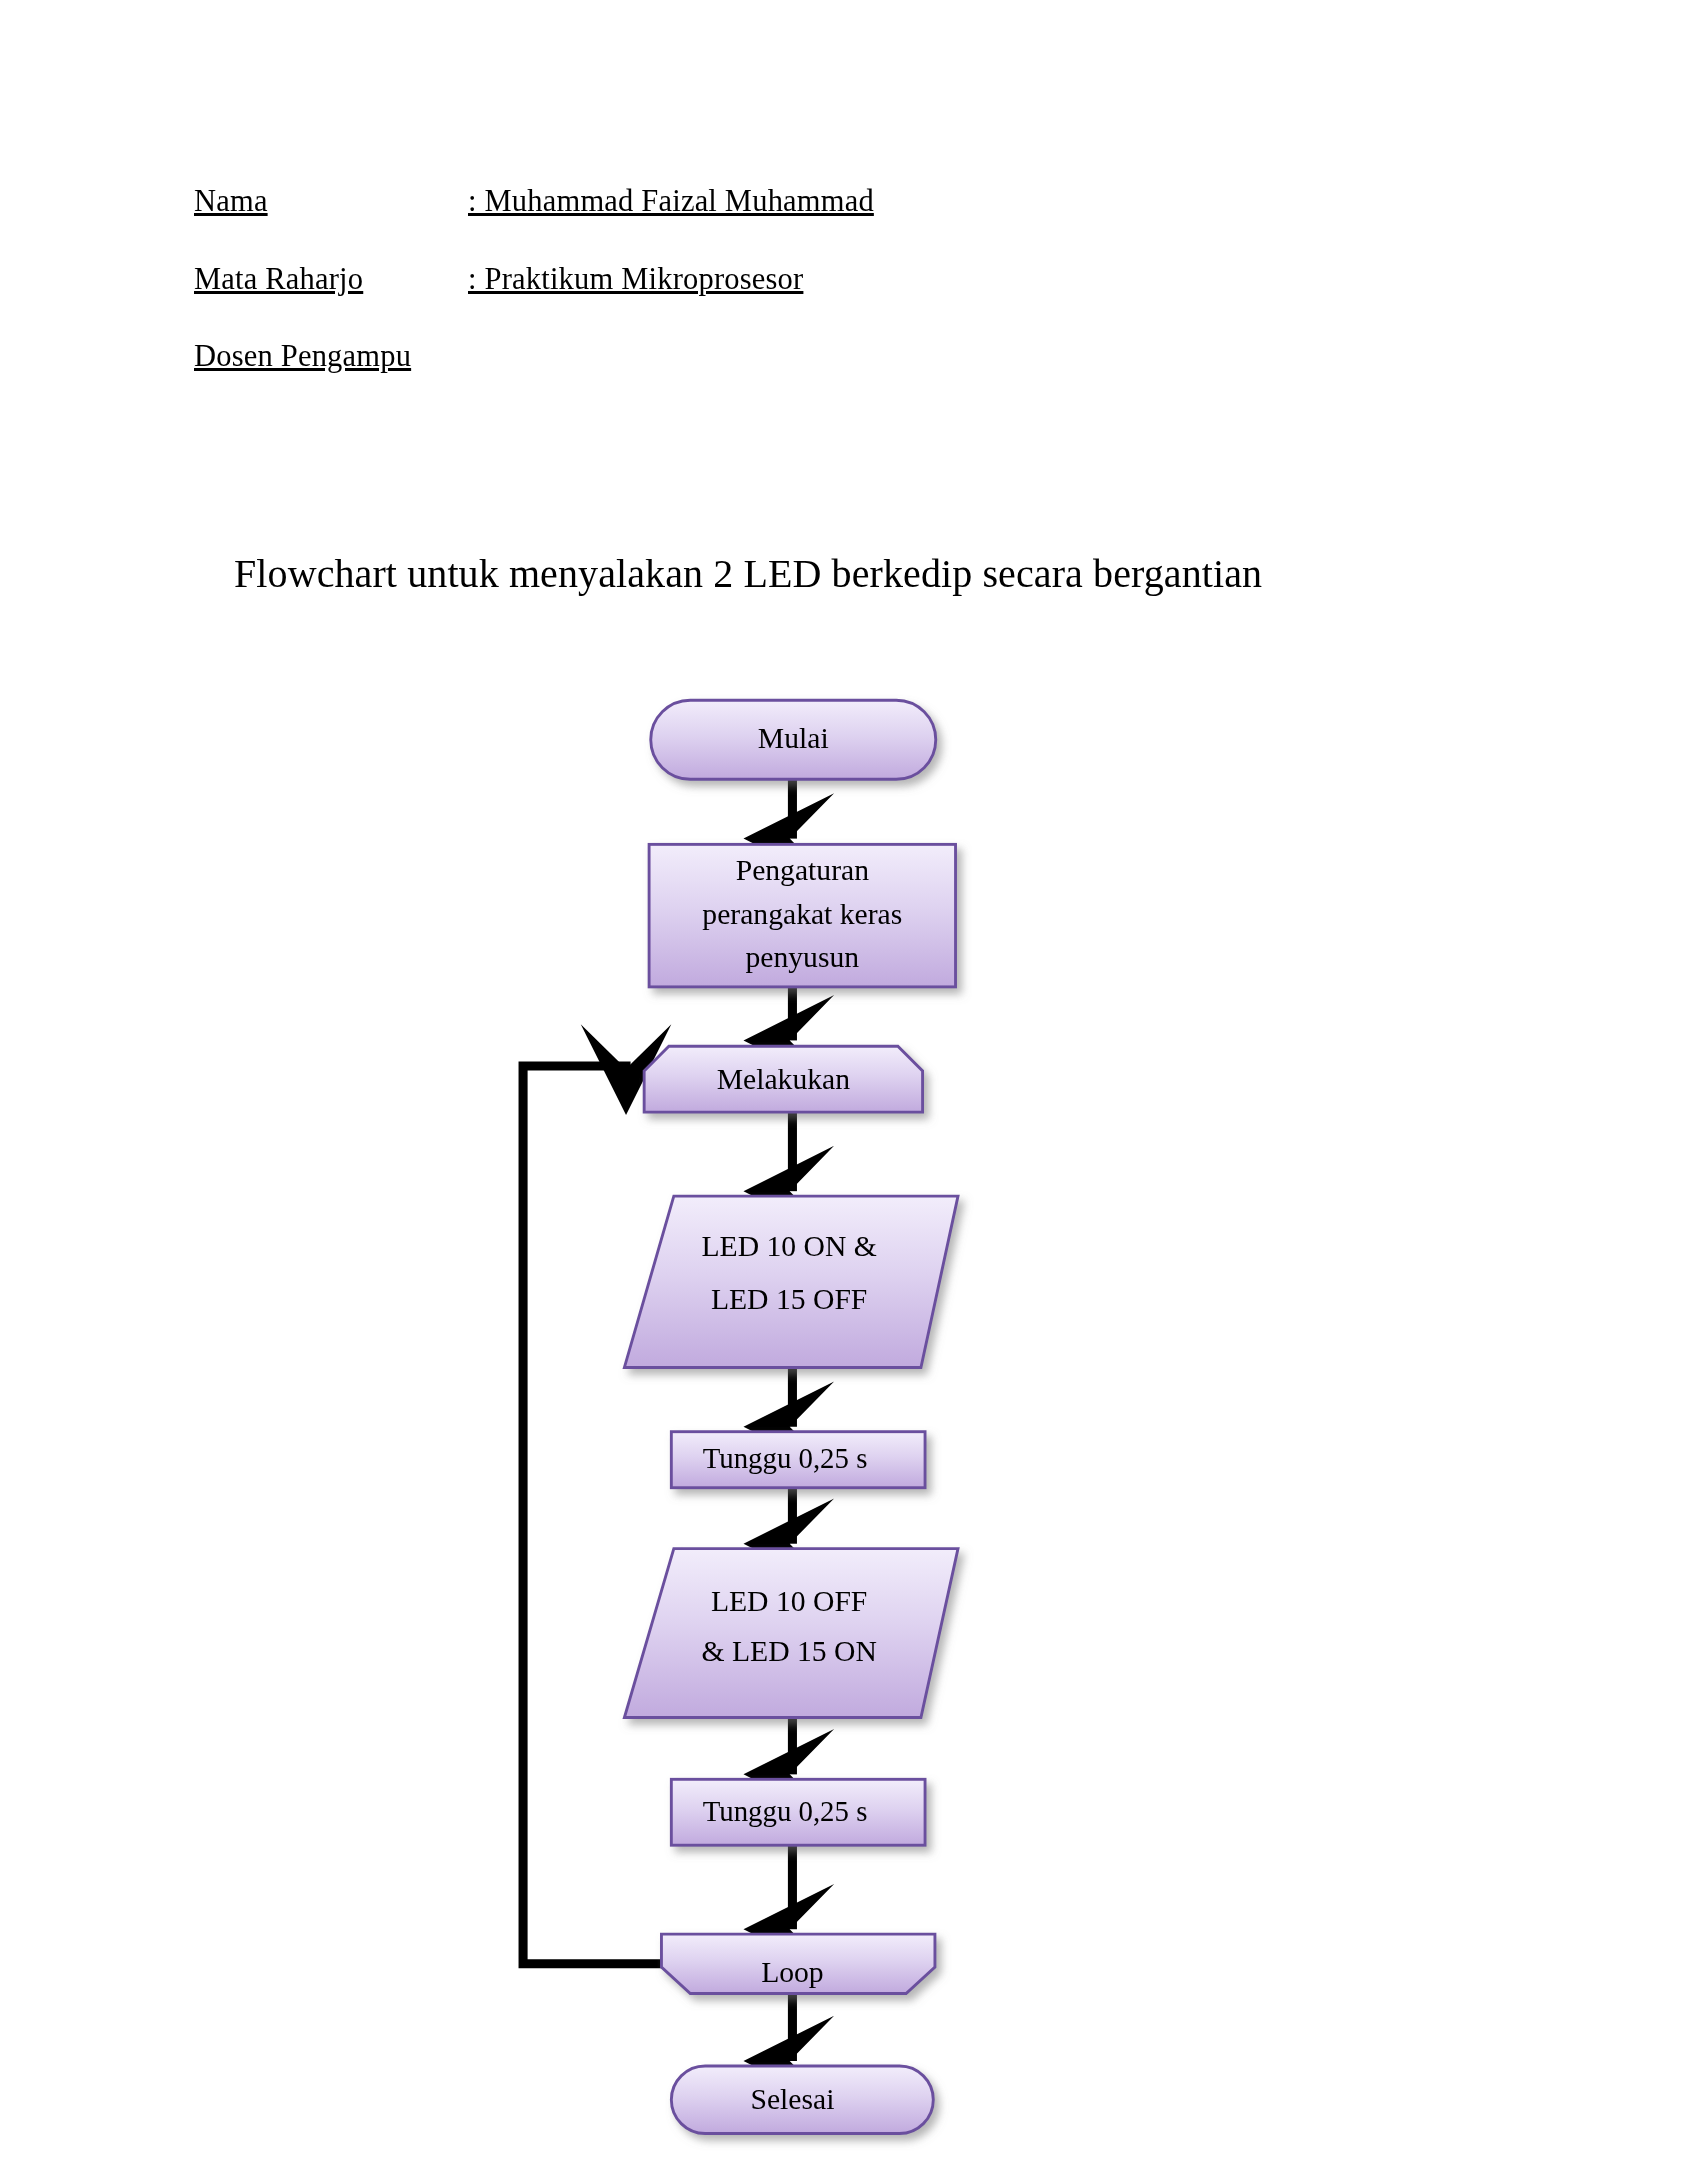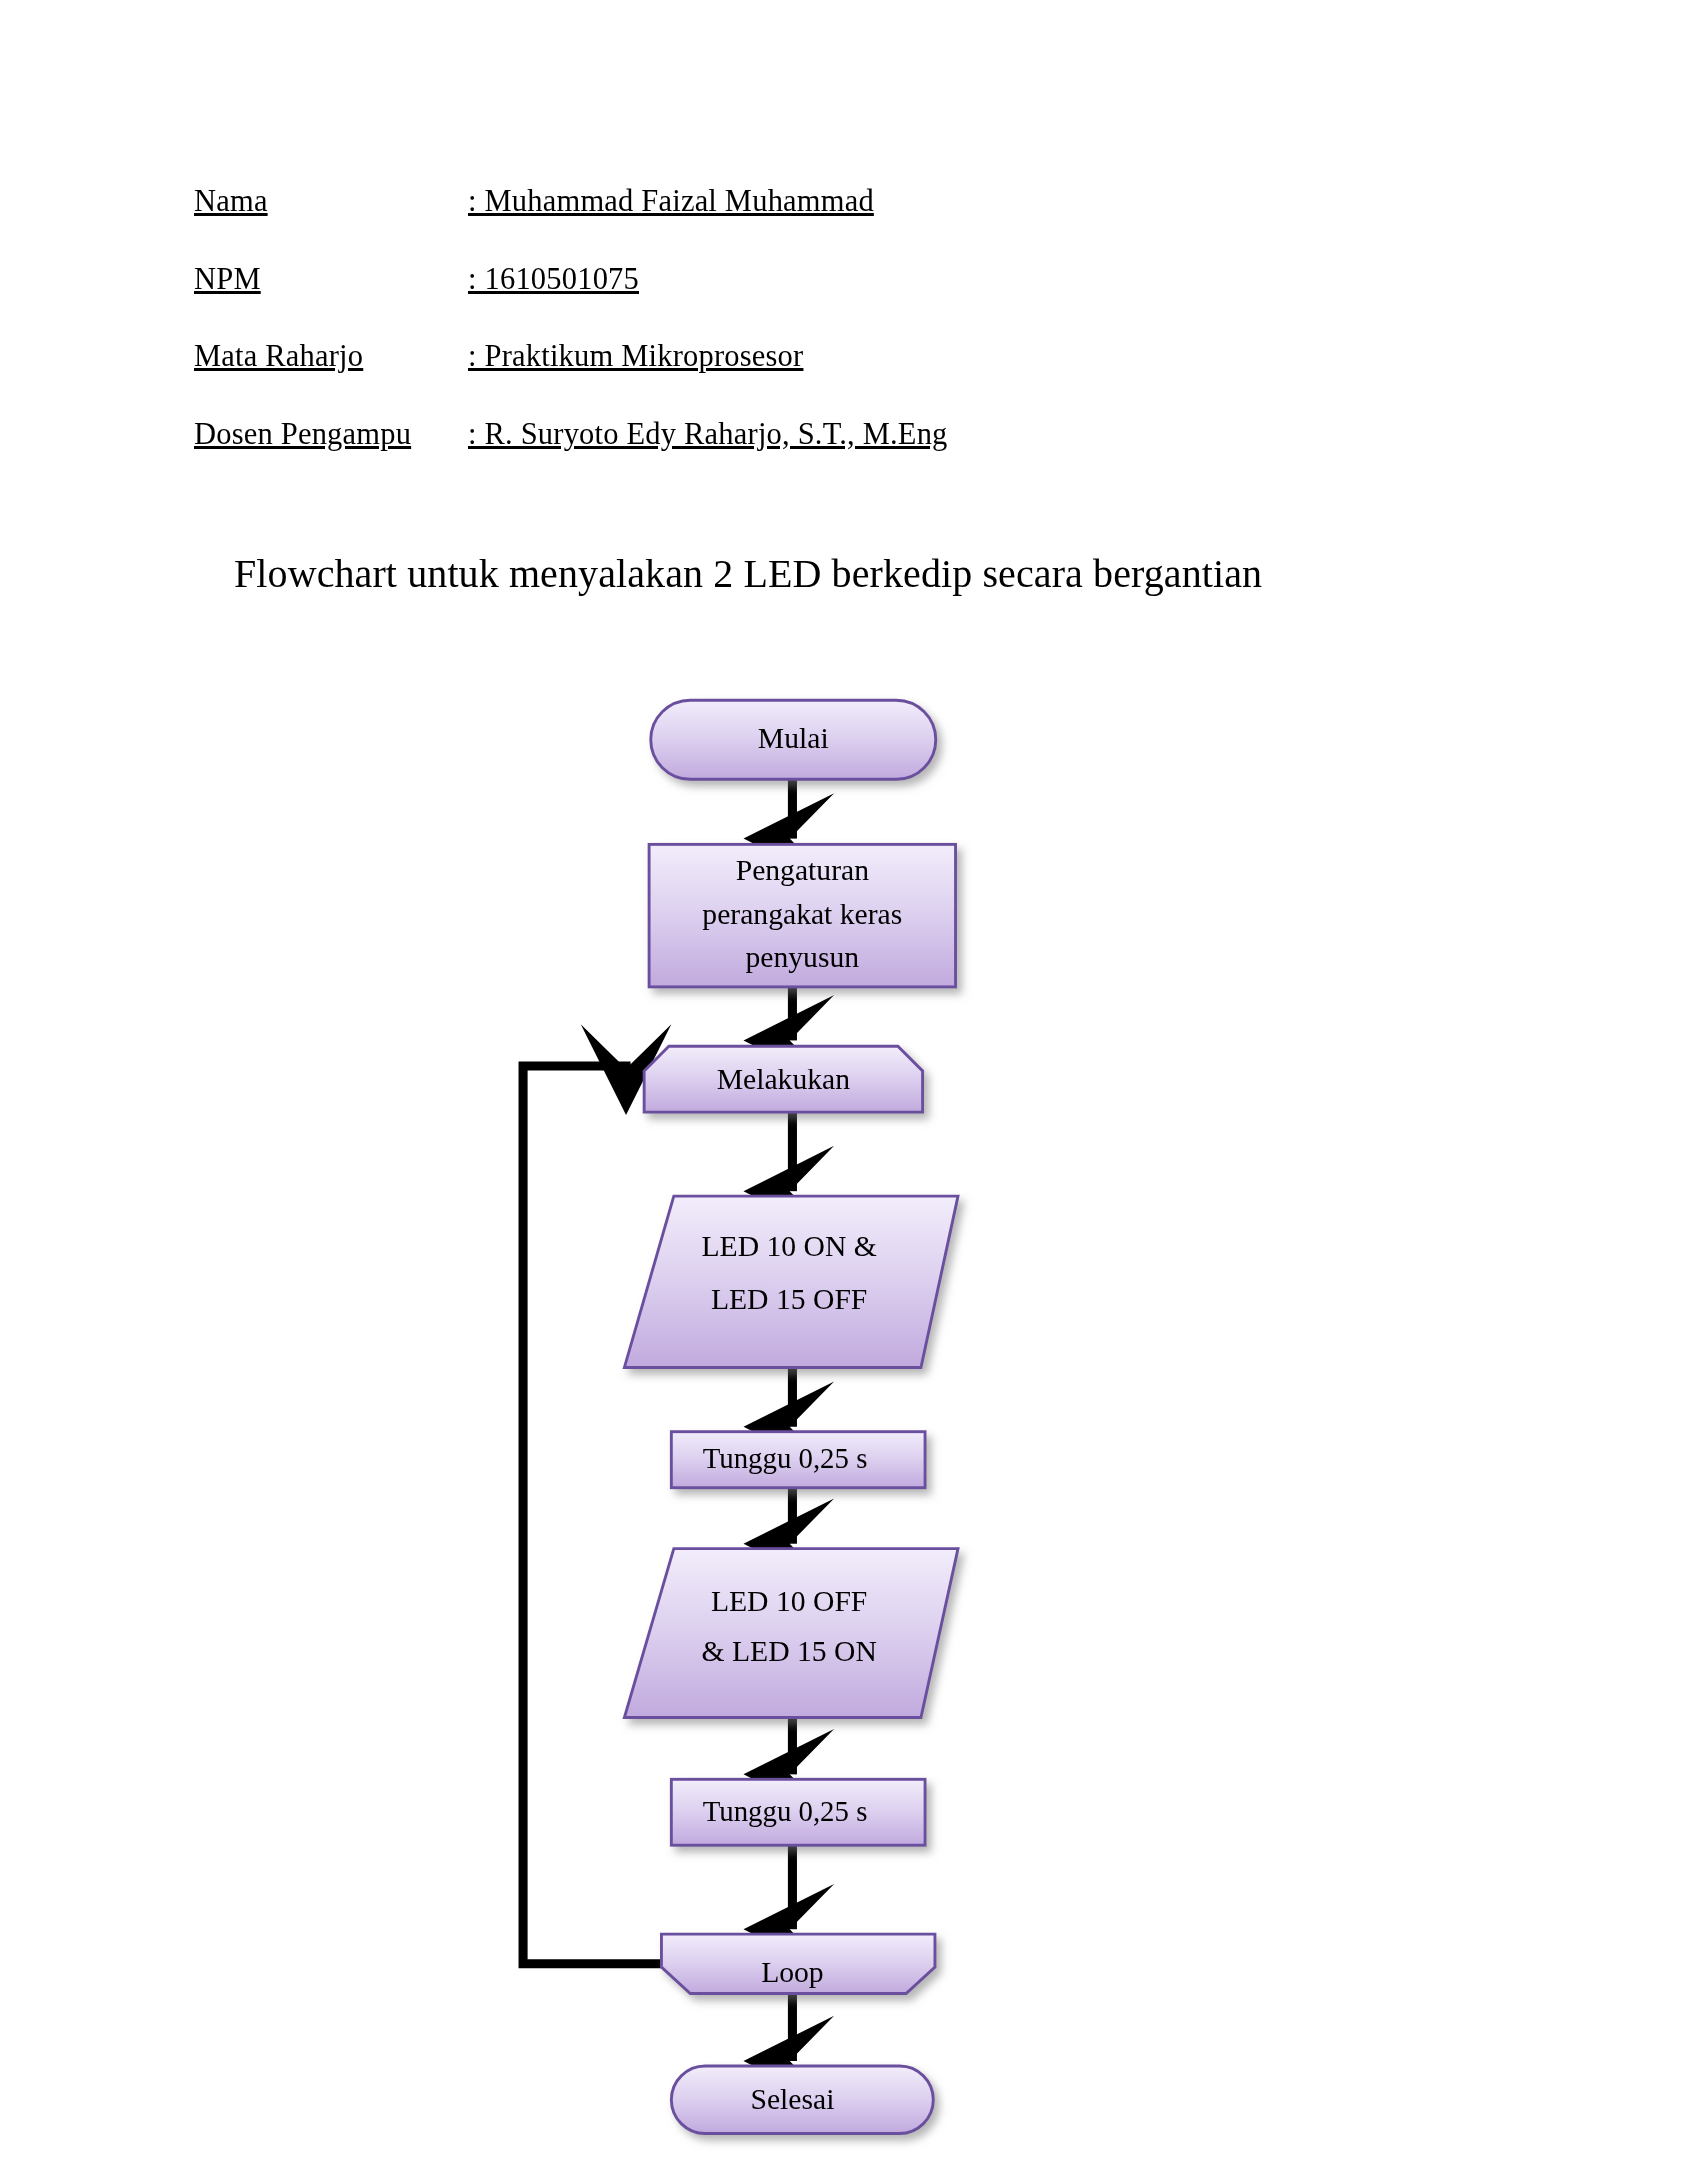--- a/index.html
+++ b/index.html
@@ -78,30 +78,25 @@
 </style>
 </head>
 <body>
 
 <div id="header-block">
   <div class="meta-row">
     <span class="meta-label">Nama</span>
     <span class="meta-value">: Muhammad  Faizal  Muhammad</span>
   </div>
   <div class="meta-row">
-    <span class="meta-label">NPM</span>
-    <span class="meta-value">: 1610501075</span>
-  </div>
-  <div class="meta-row">
     <span class="meta-label">Mata Raharjo</span>
     <span class="meta-value">: Praktikum  Mikroprosesor</span>
   </div>
   <div class="meta-row">
     <span class="meta-label">Dosen Pengampu</span>
-    <span class="meta-value">: R. Suryoto  Edy Raharjo, S.T., M.Eng</span>
   </div>
 </div>
 
 <div id="flowchart-title">Flowchart  untuk menyalakan  2 LED berkedip secara bergantian</div>
 
 <div id="flowchart">
 <svg viewBox="0 0 2048 2650" xmlns="http://www.w3.org/2000/svg">
   <defs>
     <linearGradient id="shapeGrad" x1="0" y1="0" x2="0" y2="1">
       <stop offset="0%" stop-color="#f2edfb"></stop>

